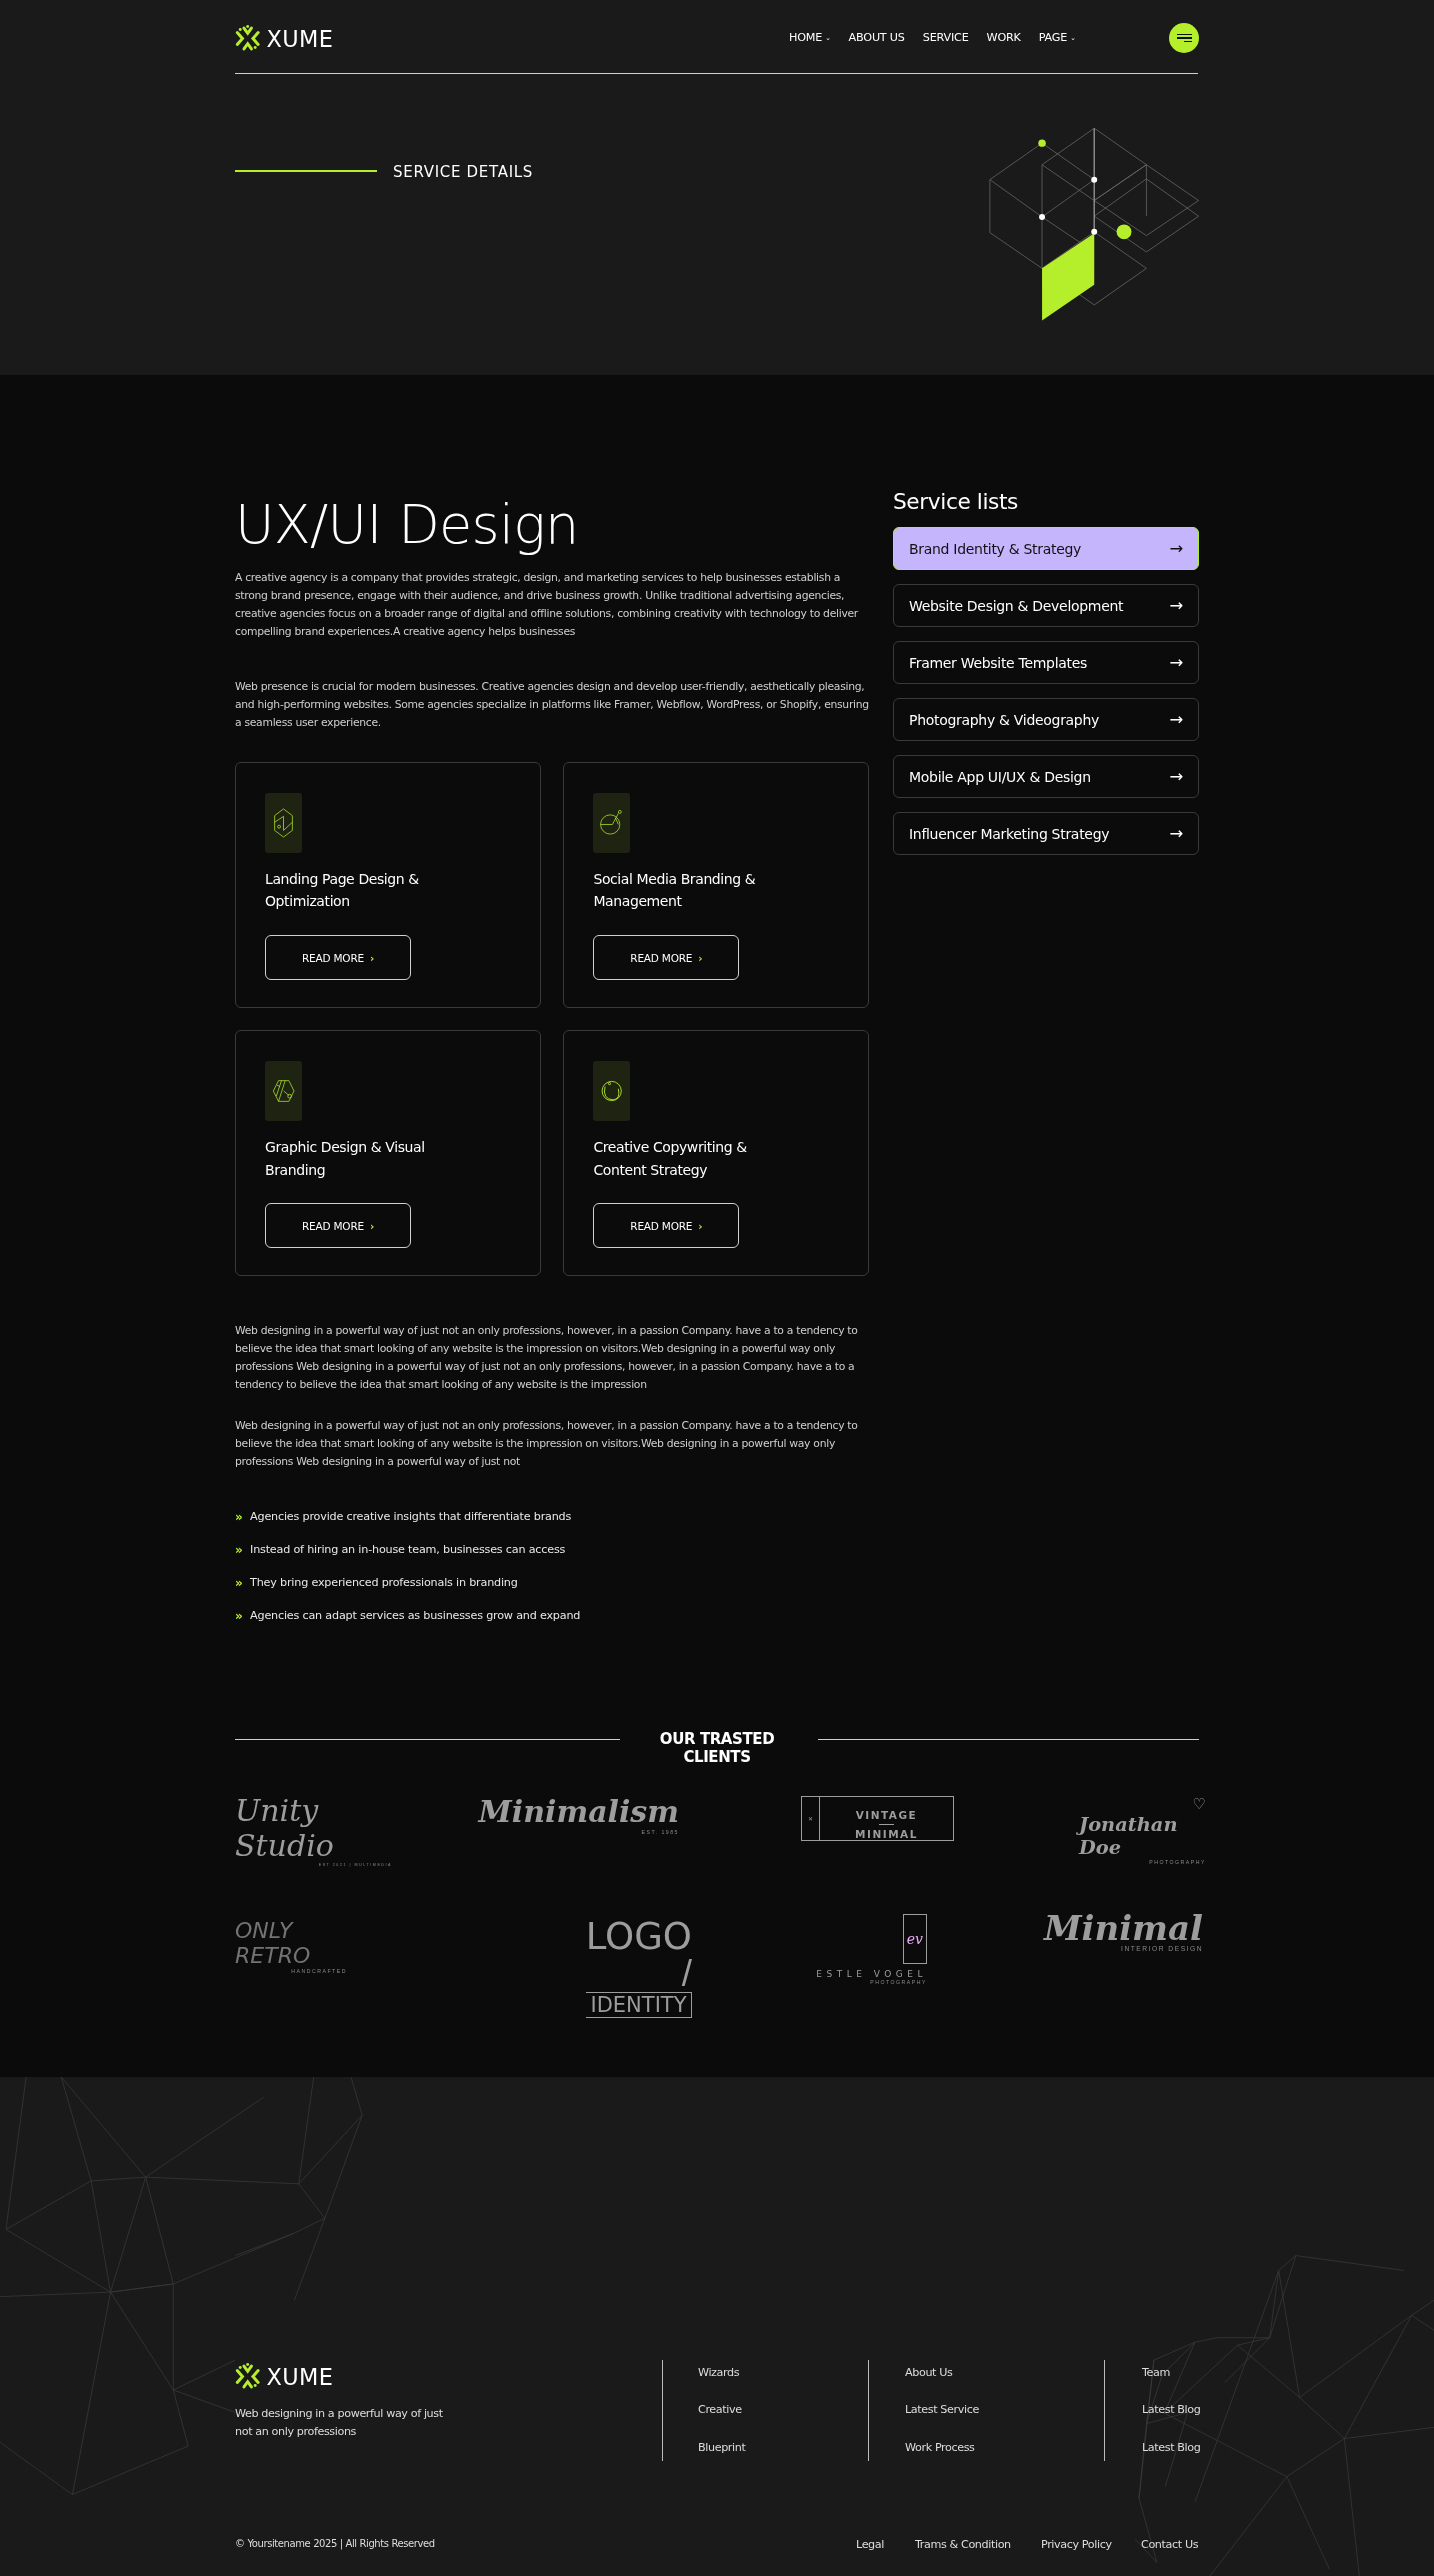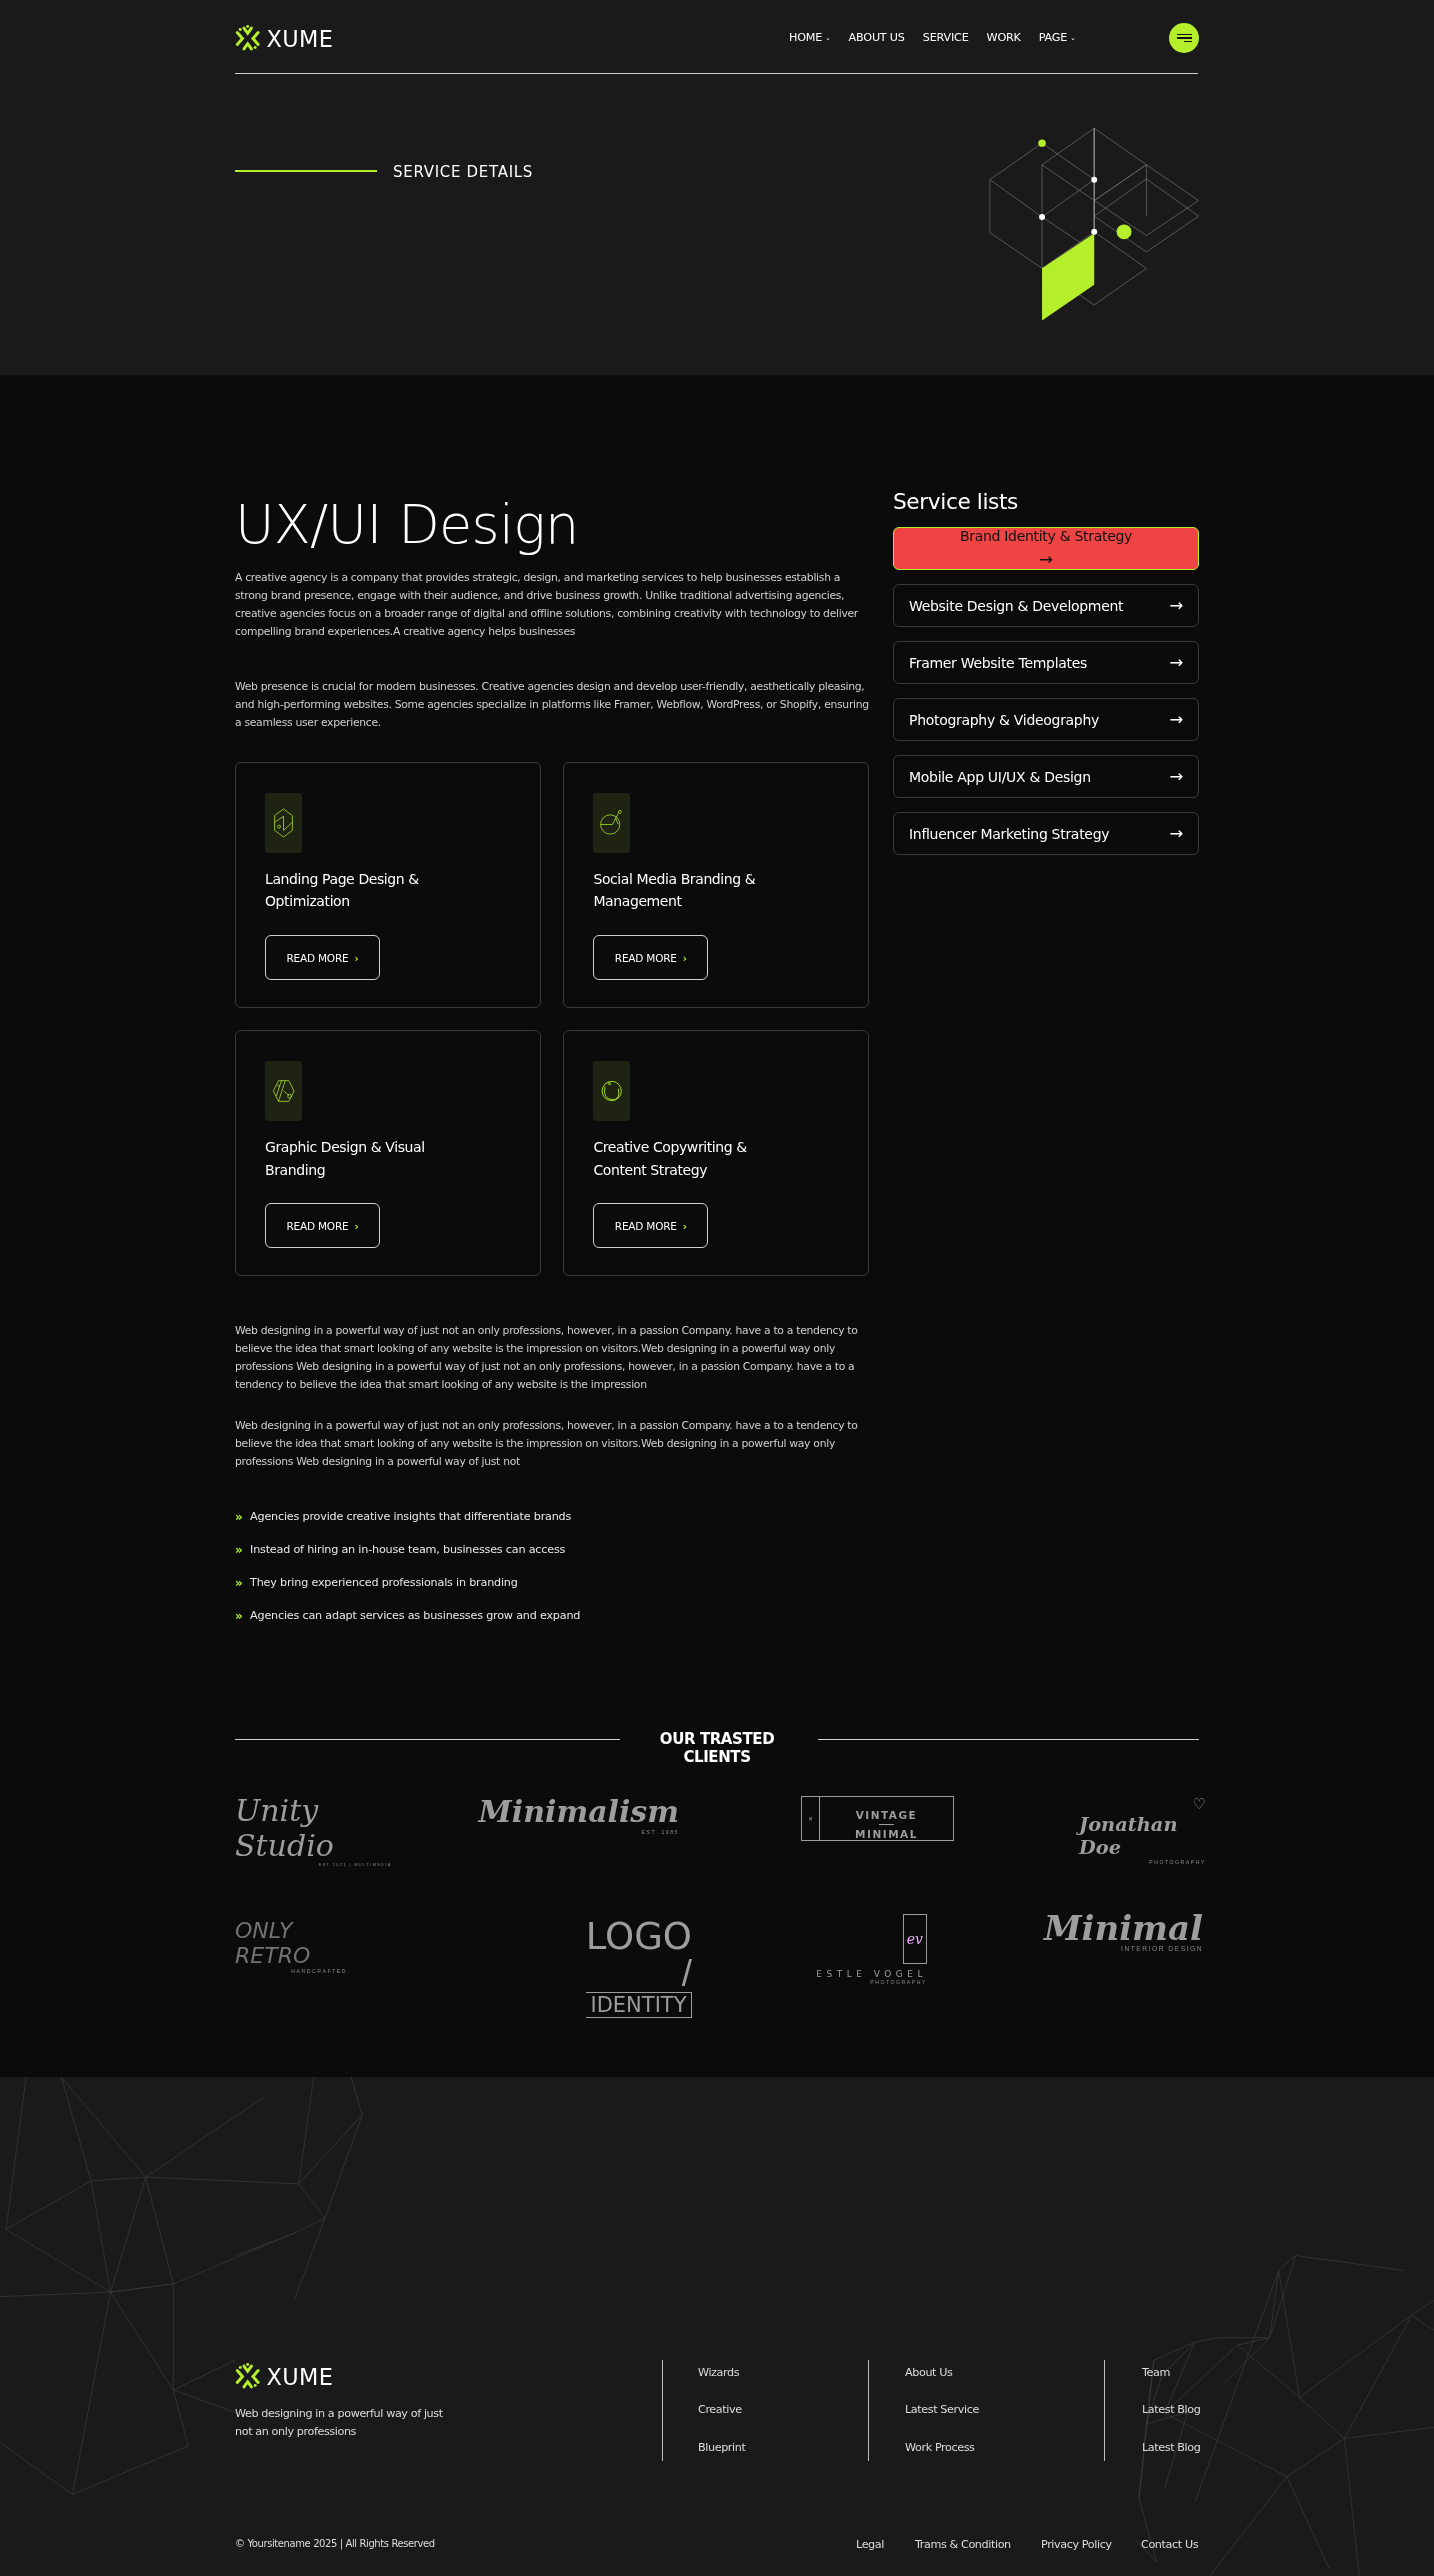--- a/index.html
+++ b/index.html
@@ -27,32 +27,32 @@
   .hero-title b { font-weight: 600; }
 
   
   .h1 { position: absolute; left: 235px; top: 493px; font-size: 54px; font-weight: 300; letter-spacing: -0.7px; font-family: "DejaVu Sans", sans-serif; }
   .para { position: absolute; left: 235px; width: 635px; font-size: 10.8px; line-height: 18px; color: #cfcfcf; font-family: "DejaVu Sans", sans-serif; letter-spacing: -0.3px; }
 
   .cards { position: absolute; left: 235px; top: 762px; width: 635px; display: grid; grid-template-columns: 306px 306px; gap: 22.4px; }
   .card { height: 246px; border: 0.7px solid #3a3a3a; border-radius: 6px; background: #0b0b0b; position: relative; }
   .card-icon { position: absolute; left: 29px; top: 30px; width: 37px; height: 60px; background: #1f2312; border-radius: 3px; display: flex; align-items: center; justify-content: center; }
   .card-title { position: absolute; left: 29px; top: 105px; width: 194px; font-size: 14px; line-height: 22.4px; font-weight: 500; font-family: "DejaVu Sans", sans-serif; letter-spacing: -0.4px; }
-  .read-more { position: absolute; left: 29px; top: 172px; width: 115px; height: 45px; border: 0.7px solid #d0d0d0; border-radius: 6px; display: flex; align-items: center; justify-content: center; gap: 6px; font-size: 10.5px; color: #fff; cursor: pointer; font-family: "DejaVu Sans", sans-serif; letter-spacing: -0.2px; }
+  .read-more { position: absolute; left: 29px; top: 172px; width: 146px; height: 45px; border: 0.7px solid #d0d0d0; border-radius: 6px; display: flex; align-items: center; justify-content: center; gap: 6px; font-size: 10.5px; color: #fff; cursor: pointer; font-family: "DejaVu Sans", sans-serif; letter-spacing: -0.2px; }
   .read-more .arr { color: #b5ee2b; font-weight: 700; }
 
   .bullets { position: absolute; left: 235px; top: 1500px; }
   .bullet { display: flex; align-items: center; gap: 7.5px; height: 33px; font-size: 11.2px; color: #e8e8e8; font-family: "DejaVu Sans", sans-serif; letter-spacing: -0.2px; }
   .bullet .dbl { color: #b5ee2b; font-weight: 700; font-size: 12px; }
 
   
   .side-title { position: absolute; left: 893px; top: 489px; font-size: 21.7px; font-weight: 500; font-family: "DejaVu Sans", sans-serif; letter-spacing: -0.4px; }
   .side-list { position: absolute; left: 893px; top: 527px; width: 306px; }
   .side-item { height: 43px; border: 0.7px solid #3a3a3a; border-radius: 6px; margin-bottom: 14px; display: flex; align-items: center; justify-content: space-between; padding: 0 15px; font-size: 14px; font-weight: 500; color: #fff; cursor: pointer; font-family: "DejaVu Sans", sans-serif; letter-spacing: -0.3px; }
-  .side-item.active { background: #ef4444; border-color: #b5ee2b; color: #111; flex-direction: column; }
+  .side-item.active { background: #c4b5fd; border-color: #b5ee2b; color: #111; }
   .side-item .arrow { font-size: 16.4px; }
 
   
   .clients-line { position: absolute; top: 1739px; height: 0.7px; background: #cfcfcf; }
   .clients-title { position: absolute; top: 1730px; left: 635px; width: 164px; text-align: center; font-size: 15px; font-weight: 600; font-family: "DejaVu Sans", sans-serif; letter-spacing: -0.4px; }
   .client-logo { position: absolute; color: #9d9d9d; display: flex; flex-direction: column; align-items: flex-end; }
   .script { font-family: "DejaVu Serif", serif; font-style: italic; }
   .tiny { font-size: 5.2px; letter-spacing: 1.5px; color: #8a8a8a; }
 
   .footer-desc { position: absolute; left: 235px; top: 2405px; width: 209px; font-size: 11.2px; line-height: 18px; color: #ddd; font-family: "DejaVu Sans", sans-serif; letter-spacing: -0.4px; }

